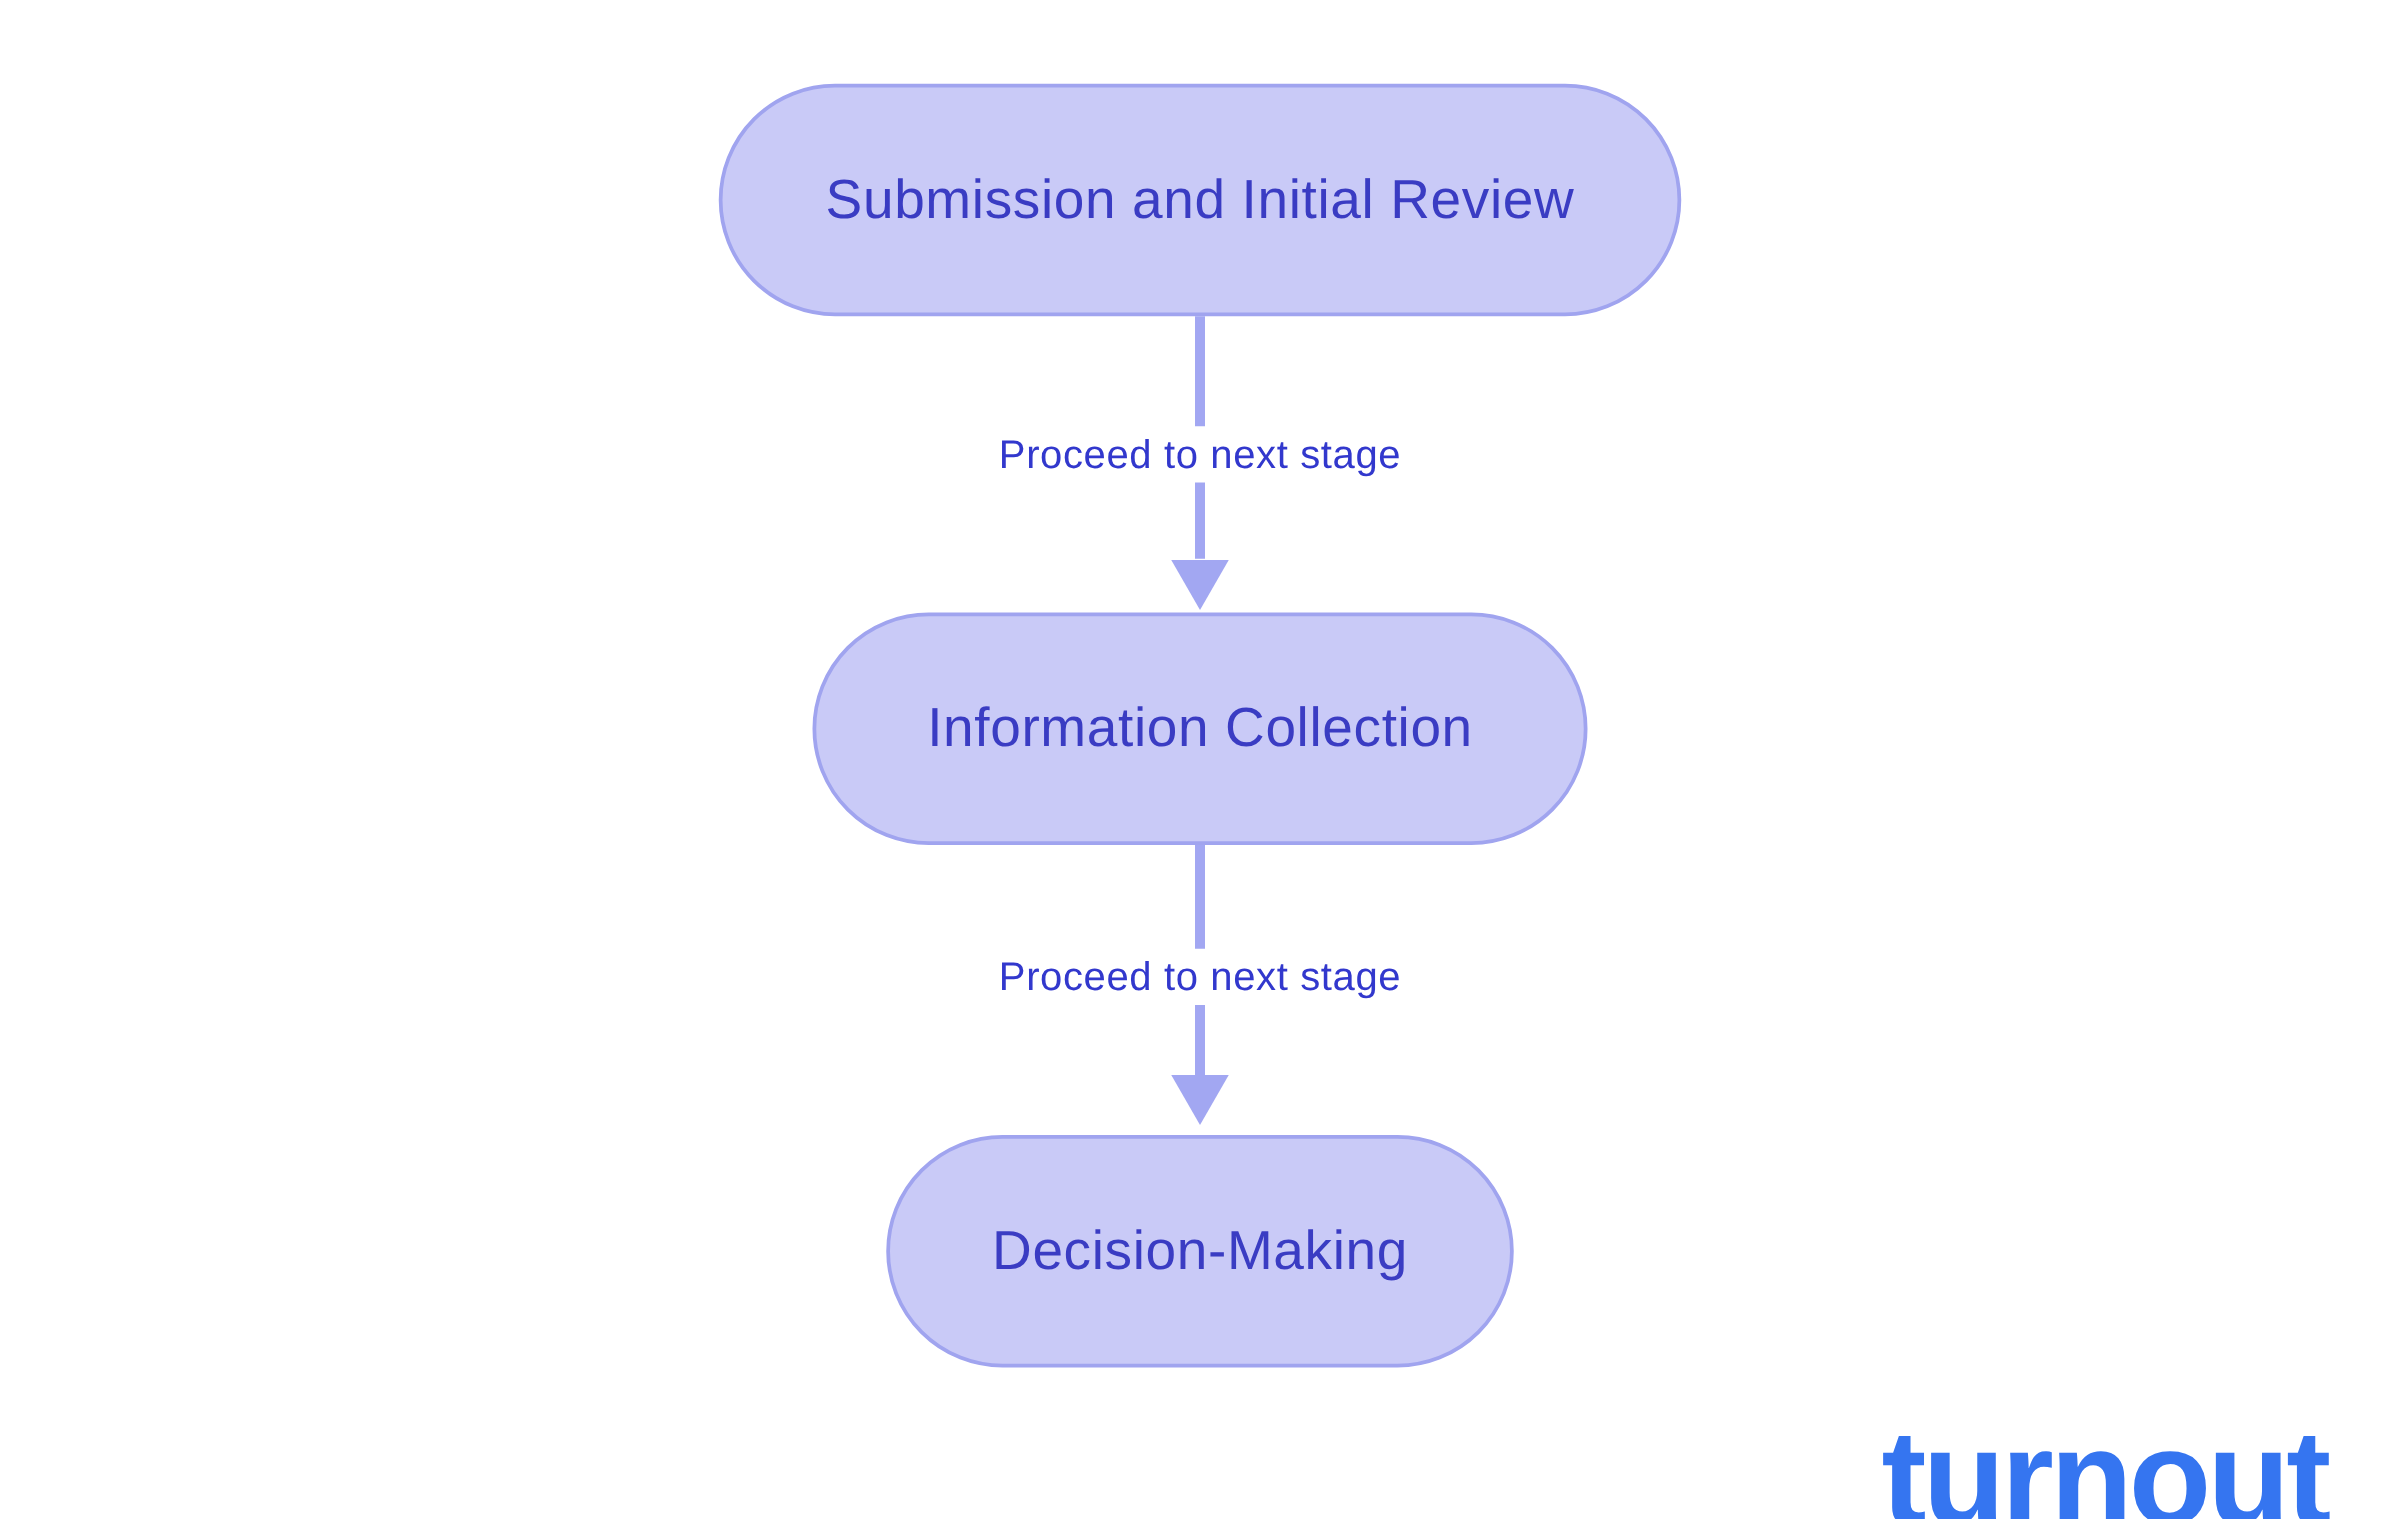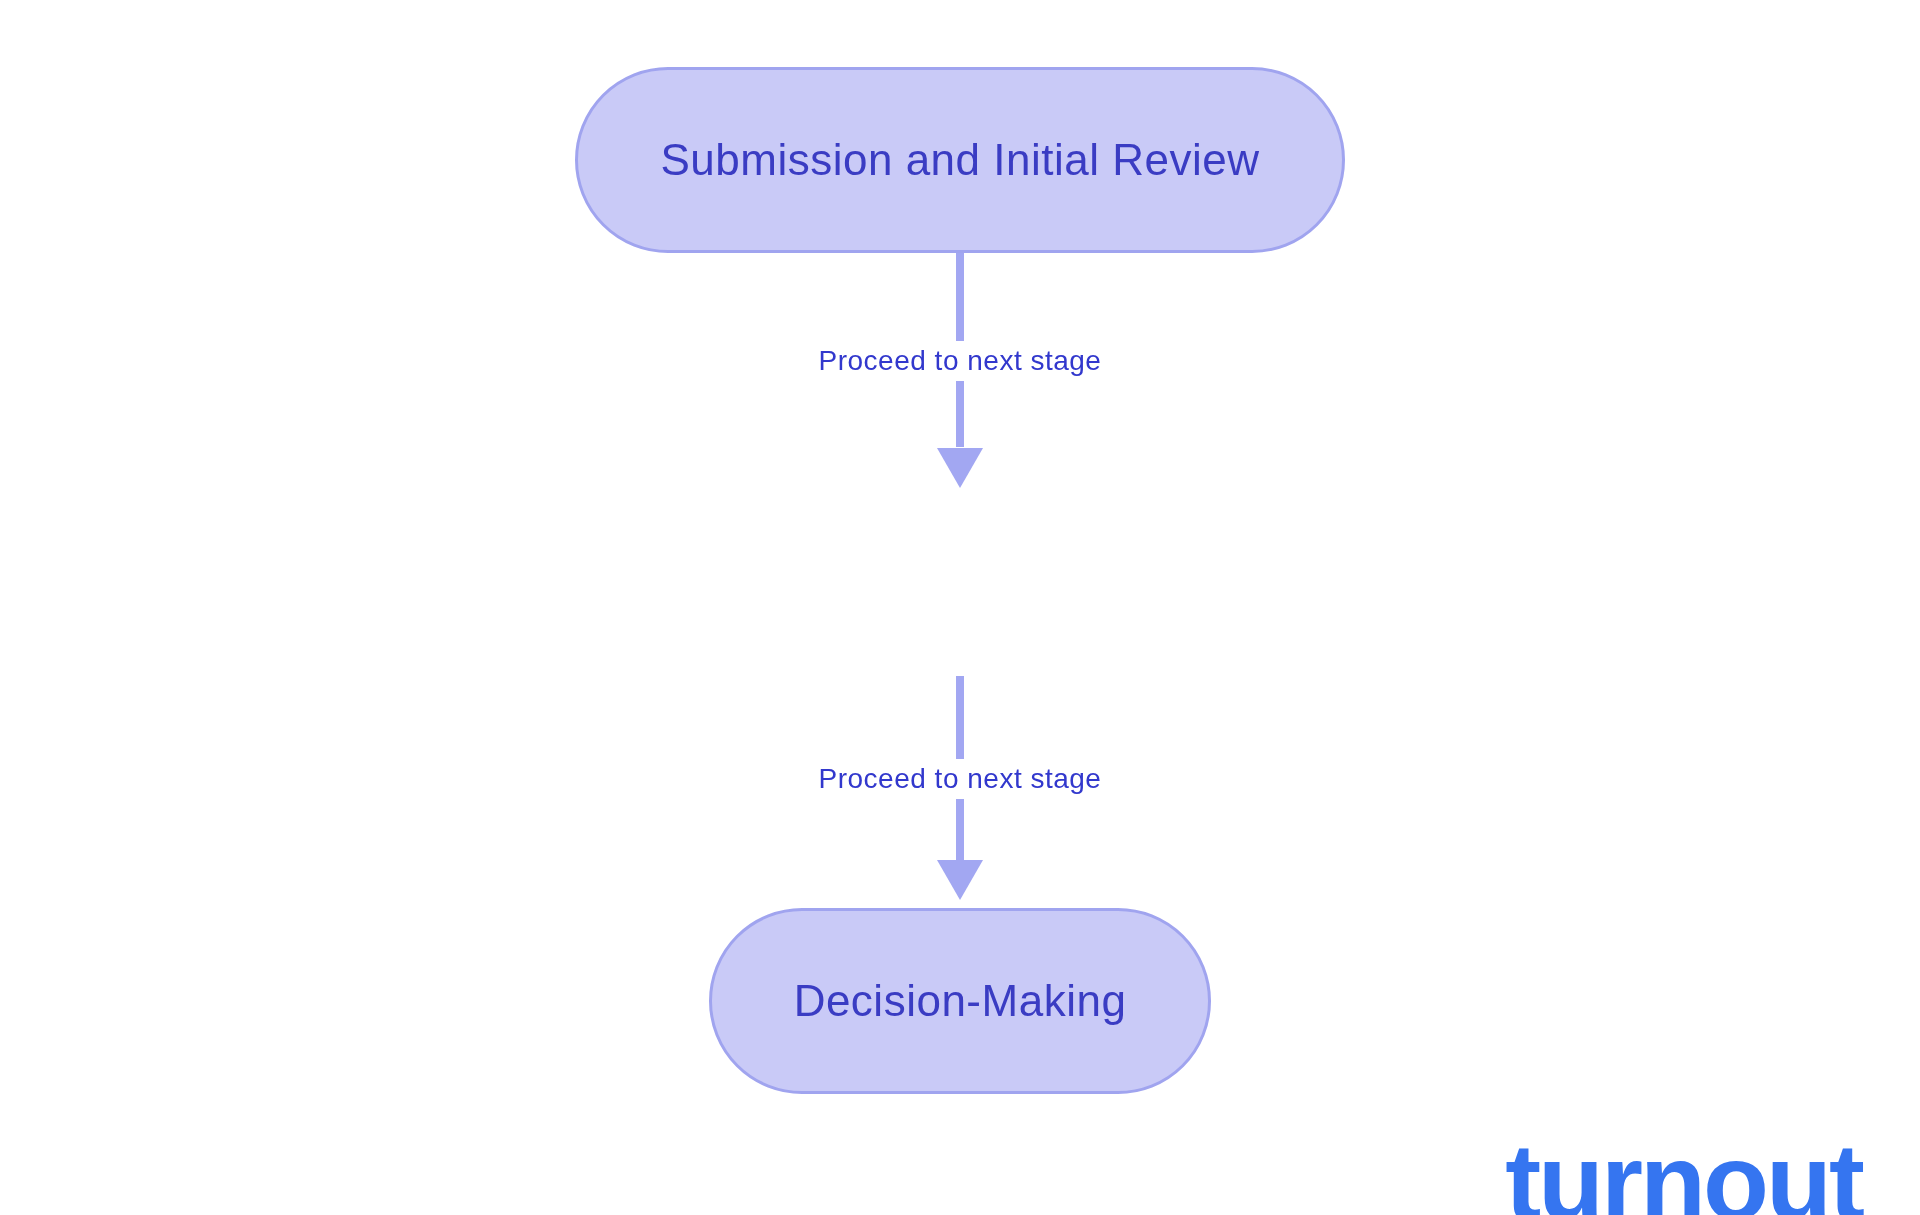--- a/index.html
+++ b/index.html
@@ -56,21 +56,21 @@
   }
   .arrow-1 { top: 408px; }
   .arrow-2 { top: 820px; }
 
   .edge-label {
     position: absolute;
     left: 960px;
     transform: translateX(-50%);
     background: var(--background, #ffffff);
     color: var(--edge-label-text, #3238cd);
-    font-size: 28px;
+    font-size: 32px;
     letter-spacing: 0.5px;
     white-space: nowrap;
     padding: 4px 12px;
     z-index: 2;
   }
   .label-1 { top: 301px; }
   .label-2 { top: 719px; }
 
   .logo {
     position: absolute;
@@ -89,20 +89,23 @@
 <div class="canvas">
 
   <div class="node node-1">
     <span class="node-label">Submission and Initial Review</span>
   </div>
 
   <div class="edge-line line-1"></div>
   <div class="edge-label label-1">Proceed to next stage</div>
   <div class="arrowhead arrow-1"></div>
 
+  <div class="node node-2">
+    <span class="node-label">Information Collection</span>
+  </div>
 
   <div class="edge-line line-2"></div>
   <div class="edge-label label-2">Proceed to next stage</div>
   <div class="arrowhead arrow-2"></div>
 
   <div class="node node-3">
     <span class="node-label">Decision-Making</span>
   </div>
 
   <div class="logo">turnout</div>

